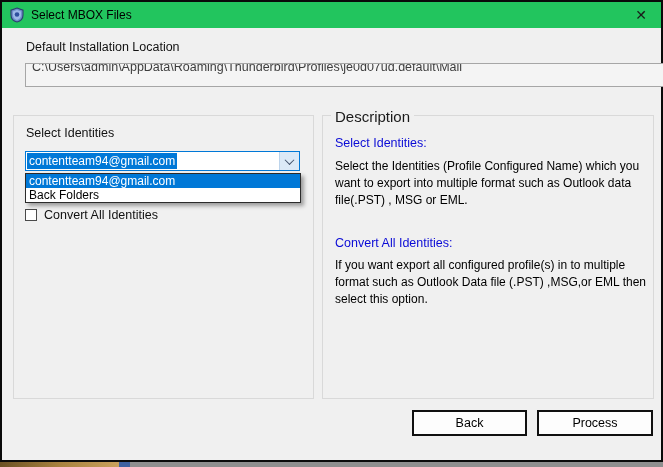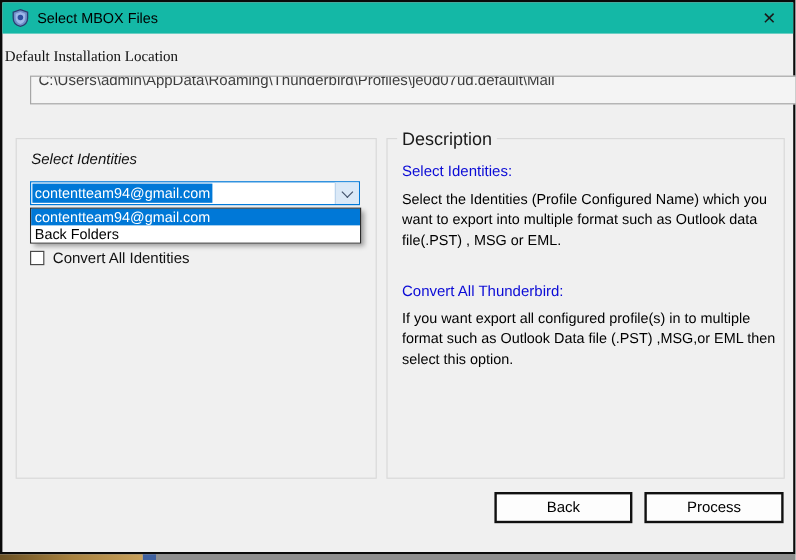--- a/index.html
+++ b/index.html
@@ -7,43 +7,43 @@
     position:relative;width:663px;height:467px;overflow:hidden;
     font-family:"Liberation Sans","DejaVu Sans",sans-serif;
     -webkit-font-smoothing:antialiased;
   }
   
   .window{
     position:absolute;left:0;top:0;width:663px;height:462px;
     background:#f0f0f0;border:2px solid #0a0a0a;box-sizing:border-box;
   }
   .titlebar{
-    position:absolute;left:0;top:0;right:0;height:26px;background:#14b8a6;
+    position:absolute;left:0;top:0;right:0;height:26px;background:#22c55e;
     display:flex;align-items:center;padding-left:7px;box-sizing:border-box;
   }
   .app-icon{width:16px;height:16px;display:inline-block;flex:0 0 auto;}
   .title{margin-left:6px;font-size:12px;color:#000;white-space:nowrap;}
   .close{
     position:absolute;right:9px;top:2px;width:22px;height:22px;line-height:22px;
     text-align:center;font-size:14px;color:#1a1a1a;cursor:default;font-weight:400;
   }
   
-  .loc-label{position:absolute;left:2px;top:38px;font-size:12.5px;color:#111;font-family:Liberation Serif, serif;}
+  .loc-label{position:absolute;left:24px;top:38px;font-size:12.5px;color:#111;}
   .path-field{
     position:absolute;left:11px;top:61px;width:640px;height:24px;
     border:1px solid #a6a6a6;background:#f4f4f4;color:#3d3d3d;
     font-family:Liberation Sans, sans-serif;font-size:12.5px;padding:0 0 16px 6px;box-sizing:border-box;
     outline:none;
     margin-left:12px;
   }
   
   .groupbox{position:absolute;border:1px solid #d9d9d9;box-sizing:border-box;background:transparent;}
   .left-box{left:11px;top:113px;width:301px;height:284px;}
   .desc-box{left:320px;top:113px;width:332px;height:284px;}
-  .gb-label{position:absolute;left:12px;top:10px;font-size:12.5px;color:#111;font-style:italic;}
+  .gb-label{position:absolute;left:12px;top:10px;font-size:12.5px;color:#111;}
   
   .combobox{
     position:absolute;left:11px;top:35px;width:275px;height:20px;
     border:1px solid #0078d7;background:#fff;box-sizing:border-box;
     display:flex;align-items:center;
   }
   .combo-sel{
     display:inline-block;margin-left:1px;padding:1px 2px;background:#0078d7;
     color:#fff;font-size:12px;line-height:14px;white-space:nowrap;
   }
@@ -137,21 +137,21 @@
       <div class="checkbox-row">
         <span class="checkbox"></span>
         <span class="cb-label">Convert All Identities</span>
       </div>
     </div>
 
     <div class="groupbox desc-box">
       <span class="legend">Description</span>
       <div class="desc-h h1">Select Identities:</div>
       <div class="desc-p p1">Select the Identities (Profile Configured Name) which you want to export into multiple format such as Outlook data file(.PST) , MSG or EML.</div>
-      <div class="desc-h h2">Convert All Thunderbird:</div>
+      <div class="desc-h h2">Convert All Identities:</div>
       <div class="desc-p p2">If you want export all configured profile(s) in to multiple format such as Outlook Data file (.PST) ,MSG,or EML then select this option.</div>
     </div>
 
     <button class="btn back">Back</button>
     <button class="btn process">Process</button>
   </div>
 
   <div class="bottom-strip">
     <span class="strip-tan"></span>
     <span class="strip-blue"></span>

